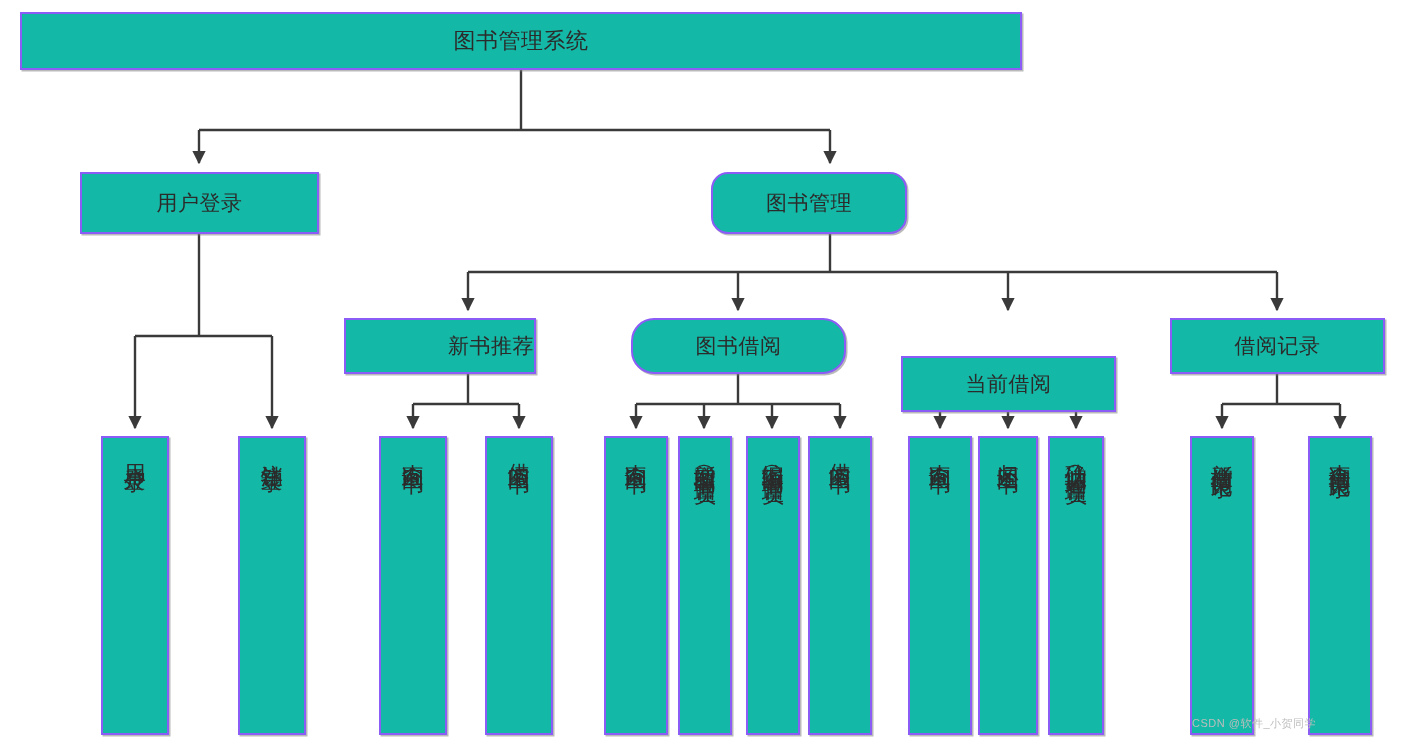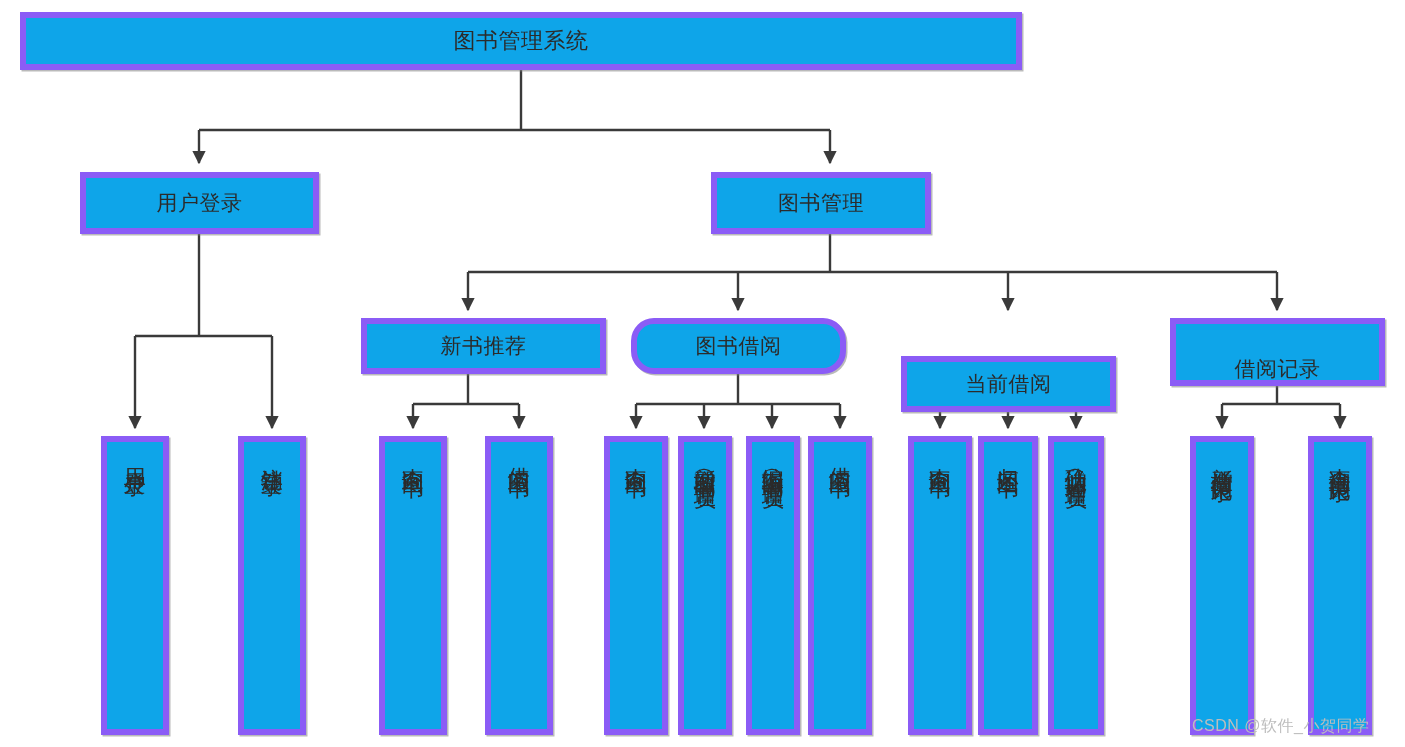--- a/index.html
+++ b/index.html
@@ -22,22 +22,22 @@
     position: absolute;
     left: 0;
     top: 0;
     width: 1405px;
     height: 747px;
     pointer-events: none;
   }
   .node {
     position: absolute;
     box-sizing: border-box;
-    background: #0ea5e9;
-    border: 6px solid #8b5cf6;
+    background: #14b8a6;
+    border: 2px solid #8b5cf6;
     box-shadow: 1.5px 1.5px 0 0 rgba(130,130,130,0.55);
     display: flex;
     align-items: center;
     justify-content: center;
     z-index: 3;
   }
   .node-label {
     color: #2b2b2b;
     font-size: 21px;
     line-height: 1.1;
@@ -60,21 +60,21 @@
     text-orientation: upright;
     font-size: 22px;
     line-height: 1.25;
     letter-spacing: 3px;
     white-space: nowrap;
     max-height: 282px;
   }
   .watermark {
     position: absolute;
     color: #bdbdbd;
-    font-size: 16px;
+    font-size: 11px;
     white-space: nowrap;
     z-index: 6;
     letter-spacing: 0.5px;
   }
 </style>
 </head>
 <body>
 
 <div id="canvas">
 
@@ -132,37 +132,37 @@
   </svg>
 
   <div class="node root" style="left:20px; top:12px; width:1002px; height:58px;">
     <span class="node-label">图书管理系统</span>
   </div>
 
   <div class="node lvl1" style="left:80px; top:172px; width:239px; height:62px;">
     <span class="node-label">用户登录</span>
   </div>
 
-  <div class="node lvl1" style="left:711px; top:172px; width:220px; height:62px;">
+  <div class="node lvl1" style="left:711px; top:172px; width:196px; height:62px;border-radius:17px;">
     <span class="node-label">图书管理</span>
   </div>
 
-  <div class="node lvl2" style="left:361px; top:318px; width:245px; height:56px;">
+  <div class="node lvl2" style="left:344px; top:318px; width:192px; height:56px;justify-content:flex-end;">
     <span class="node-label">新书推荐</span>
   </div>
 
   <div class="node lvl2" style="left:631px; top:318px; width:215px; height:56px;border-radius:23px;">
     <span class="node-label">图书借阅</span>
   </div>
 
   <div class="node lvl2" style="left:901px; top:318px; width:215px; height:56px;margin-top:38px;">
     <span class="node-label">当前借阅</span>
   </div>
 
-  <div class="node lvl2" style="left:1170px; top:318px; width:215px; height:68px;align-items:flex-end;">
+  <div class="node lvl2" style="left:1170px; top:318px; width:215px; height:56px;">
     <span class="node-label">借阅记录</span>
   </div>
 
   <div class="node leaf" style="left:101px; top:436px; width:68px; height:299px;">
     <span class="node-label">用户登录</span>
   </div>
 
   <div class="node leaf" style="left:238px; top:436px; width:68px; height:299px;">
     <span class="node-label">注销登录</span>
   </div>

